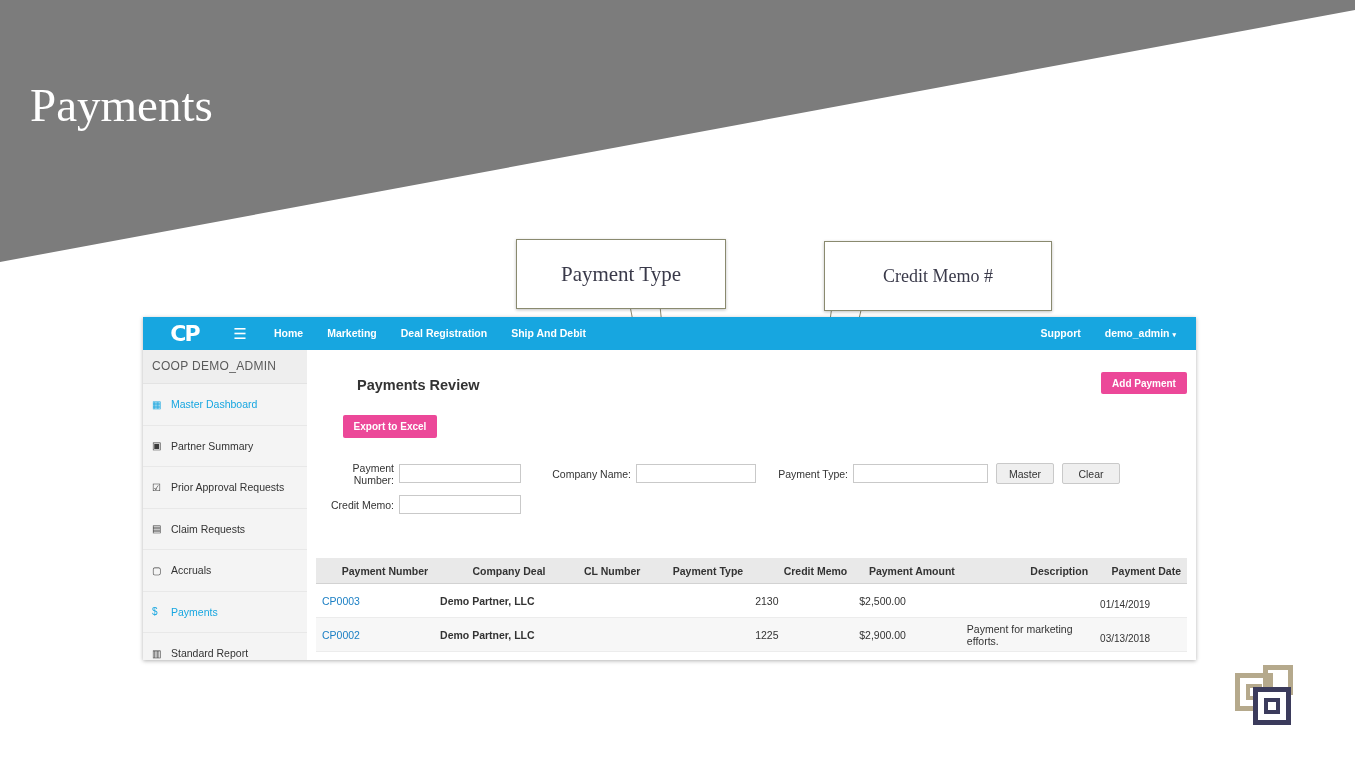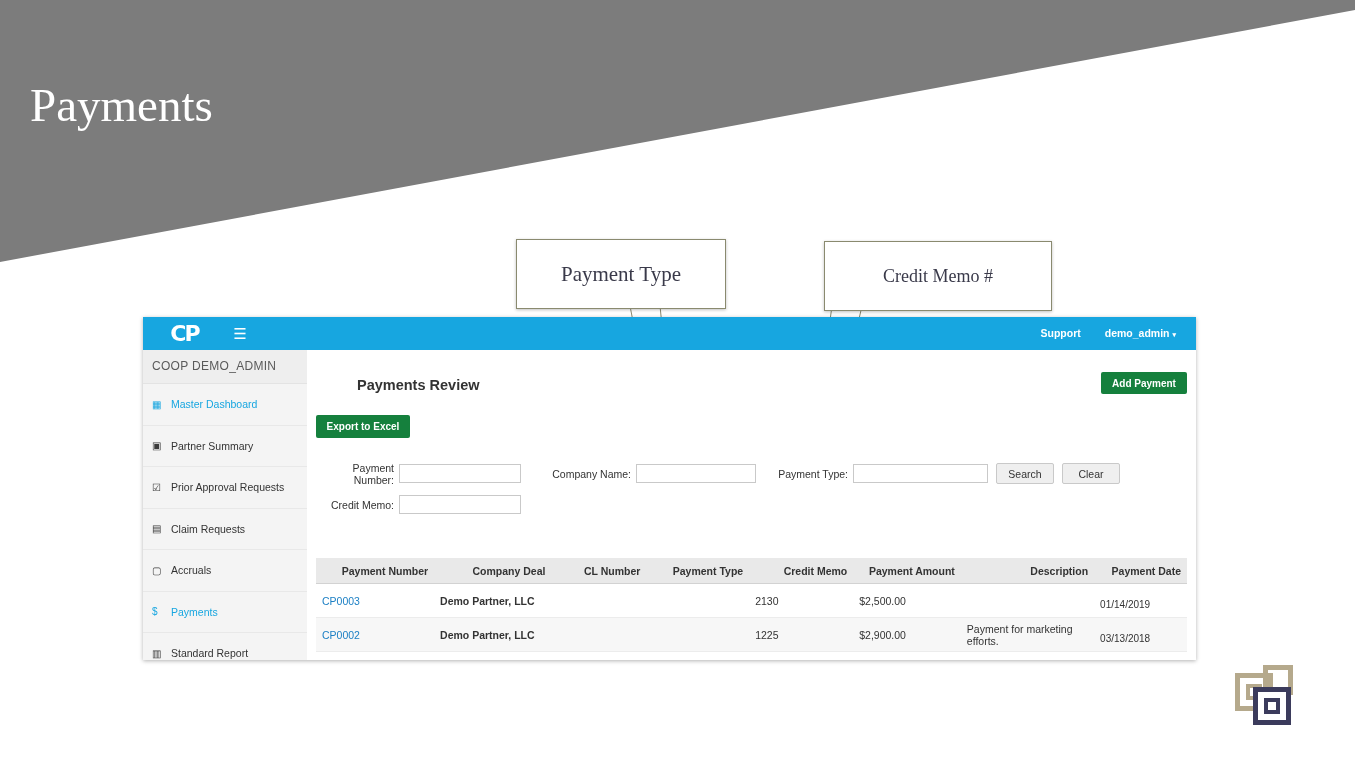--- a/index.html
+++ b/index.html
@@ -169,23 +169,24 @@
     color: #333333;
     margin-left: 40px;
   }
   .btn {
     font-size: 10px;
     border: none;
     cursor: pointer;
     font-family: "Liberation Sans", sans-serif;
   }
   .btn-primary {
-    background: #15803d;
+    background: #ec4899;
     color: #ffffff;
     border-radius: 2px;
+    margin-left: 27px;
   }
   #add-payment-button {
     position: absolute;
     right: 9px; top: 22px;
     width: 86px; height: 22px;
     font-weight: bold;
   }
   #export-excel-button {
     position: absolute;
     left: 9px; top: 65px;
@@ -298,20 +299,26 @@
   <span>Credit Memo #</span>
 </div>
 
 <div class="app">
 
   <div class="topbar">
     <div class="brand-box">
       <span class="brand-logo">CP</span>
     </div>
     <div class="hamburger">☰</div>
+    <div class="nav-links">
+      <div class="nav-link">Home</div>
+      <div class="nav-link">Marketing</div>
+      <div class="nav-link">Deal Registration</div>
+      <div class="nav-link">Ship And Debit</div>
+    </div>
     <div class="nav-right">
       <div class="nav-link">Support</div>
       <div class="nav-link">
         <span>demo_admin</span><span class="caret">▾</span>
       </div>
     </div>
   </div>
 
   <div class="sidebar">
     <div class="sidebar-header">COOP DEMO_ADMIN</div>
@@ -352,21 +359,21 @@
     <button class="btn btn-primary" id="export-excel-button">Export to Excel</button>
 
     <div class="filters">
       <div class="filter-row">
         <span class="filter-label" style="width:78px;">Payment Number:</span>
         <input class="filter-input" style="width: 122px;" value="">
         <span class="filter-label" style="width:110px;">Company Name:</span>
         <input class="filter-input" style="width: 120px;" value="">
         <span class="filter-label" style="width:92px;">Payment Type:</span>
         <input class="filter-input" style="width: 135px;" value="">
-        <button class="btn btn-gray">Search</button>
+        <button class="btn btn-gray">Master</button>
         <button class="btn btn-gray">Clear</button>
       </div>
       <div class="filter-row">
         <span class="filter-label" style="width:78px;">Credit Memo:</span>
         <input class="filter-input" style="width: 122px;" value="">
       </div>
     </div>
 
     <div class="table-wrap">
       <table>

